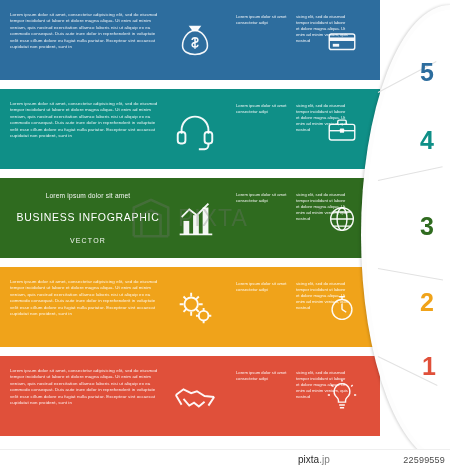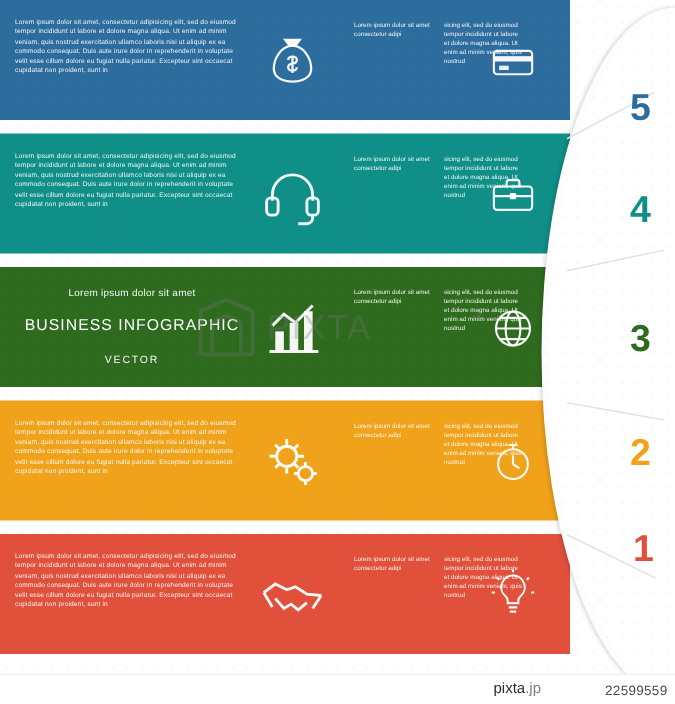--- a/index.html
+++ b/index.html
@@ -182,21 +182,20 @@
     width:450px;height:19px;
     background:#ffffff;
     border-top:1px solid #efefef;
   }
   .footer-brand{
     position:absolute;
     left:298px;top:4px;
     font-size:10px;
     color:#2b2b2b;
     font-family:"Liberation Sans", sans-serif;
-    margin-left:31px;
   }
   .footer-brand .dot{color:#7f7f7f;}
   .footer-id{
     position:absolute;
     right:5px;top:5px;
     font-size:9px;
     color:#4a4a4a;
     letter-spacing:.2px;
   }
 </style>

